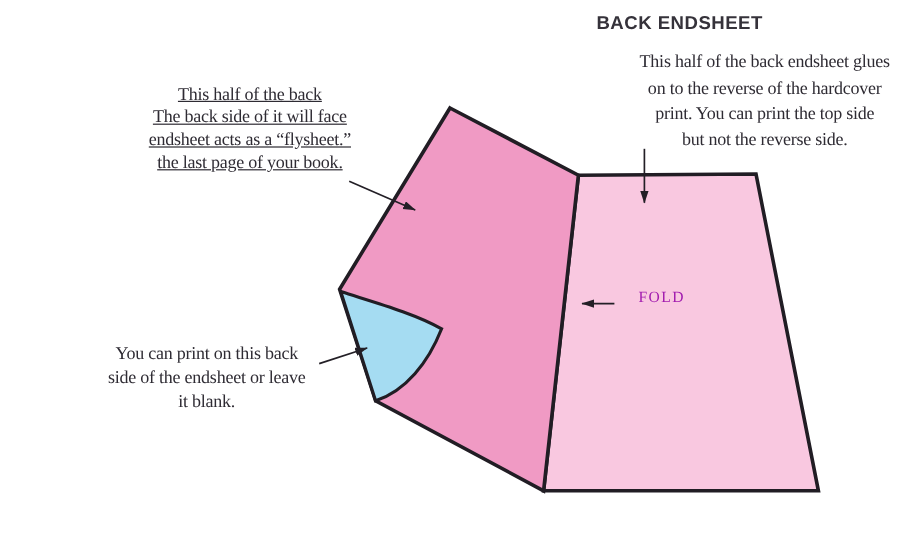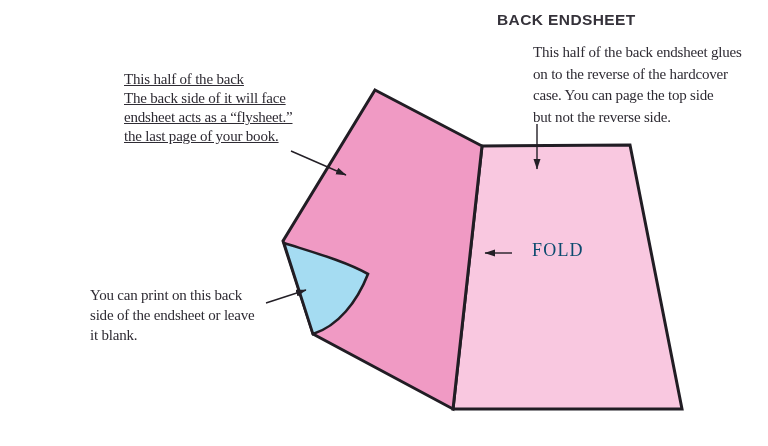--- a/index.html
+++ b/index.html
@@ -18,20 +18,21 @@
   .diagram-svg {
     position: absolute;
     left: 0;
     top: 0;
     width: 768px;
     height: 446px;
   }
   .txt {
     position: absolute;
     color: #2e2b33;
+    text-align: center;
   }
   .title {
     left: 497px;
     top: 11px;
     font-family: "Liberation Sans", sans-serif;
     font-weight: bold;
     font-size: 15.5px;
     letter-spacing: 0.4px;
     color: #35323a;
   }
@@ -53,23 +54,23 @@
   }
   .para-backside {
     left: 90px;
     top: 269px;
     line-height: 20px;
     margin-top: 16px;
   }
   .fold-label {
     left: 532px;
     top: 240px;
-    font-size: 18px;
+    font-size: 13px;
     letter-spacing: 1.2px;
-    color: #0c4a6e;
+    color: #a21caf;
   }
 </style>
 </head>
 <body>
 
 <div class="stage">
 
   <svg class="diagram-svg" viewBox="0 0 768 446">
     <defs>
       <marker id="arrowhead" markerUnits="userSpaceOnUse" markerWidth="12" markerHeight="9" refX="10" refY="3.5" orient="auto">
@@ -90,21 +91,21 @@
     <line x1="266" y1="303" x2="306" y2="290" stroke-width="1.4" marker-end="url(#arrowhead)" stroke="#231f26"></line>
 
     <line x1="512" y1="253" x2="485" y2="253" stroke-width="1.4" marker-end="url(#arrowhead)" stroke="#231f26"></line>
   </svg>
 
   <div class="txt title">BACK ENDSHEET</div>
 
   <div class="txt para para-glue">
     <div>This half of the back endsheet glues</div>
     <div>on to the reverse of the hardcover</div>
-    <div>case. You can page the top side</div>
+    <div>print. You can print the top side</div>
     <div>but not the reverse side.</div>
   </div>
 
   <div class="txt para para-flysheet">
     <div>This half of the back</div>
     <div>The back side of it will face</div>
     <div>endsheet acts as a “flysheet.”</div>
     <div>the last page of your book.</div>
   </div>
 

